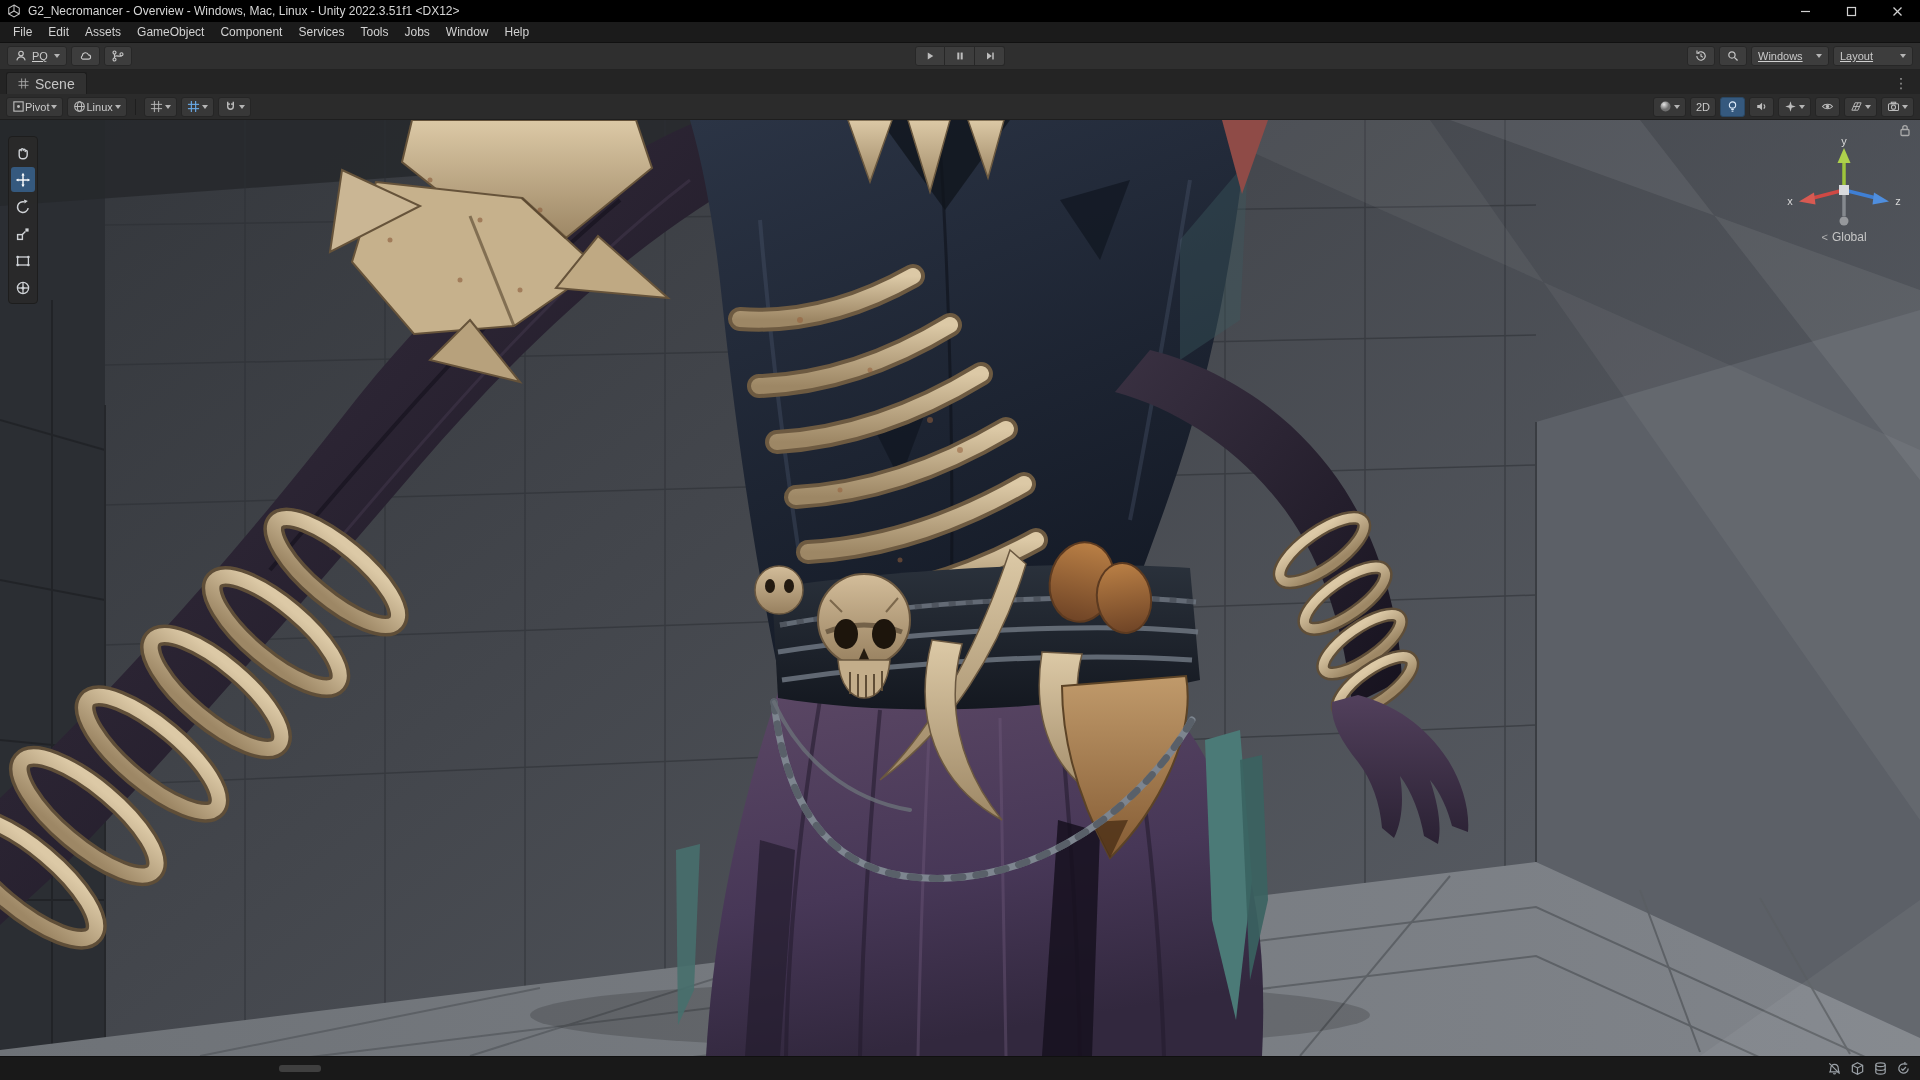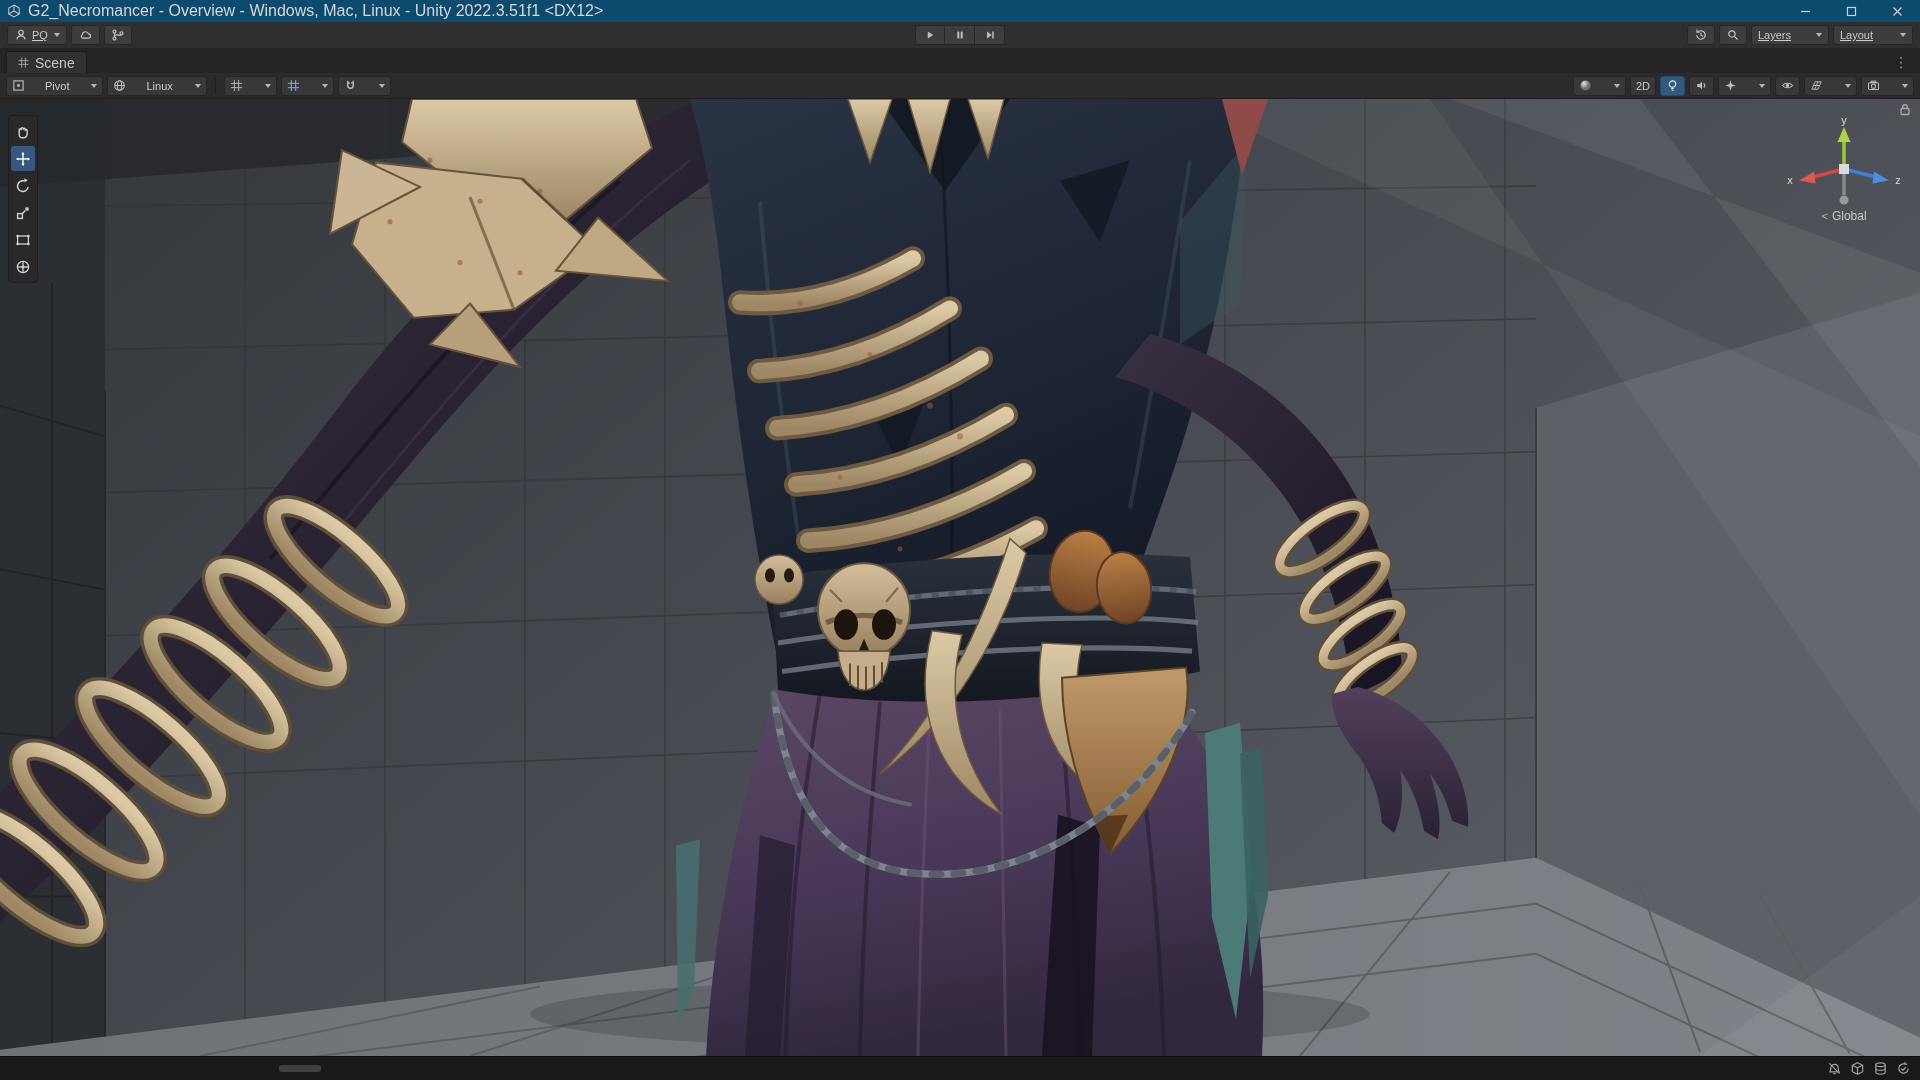--- a/index.html
+++ b/index.html
@@ -1,21 +1,21 @@
 <!DOCTYPE html>
 <html><head>
 <meta charset="utf-8">
 <style>
 *{margin:0;padding:0;box-sizing:border-box;}
 html,body{width:1920px;height:1080px;overflow:hidden;background:#1c1c1c;
   font-family:"Liberation Sans",sans-serif;color:#cfcfcf;}
 .app{display:flex;flex-direction:column;width:1920px;height:1080px;}
 
 
-.titlebar{height:22px;background:#0c4a6e;display:flex;align-items:center;font-size:16px;flex:0 0 auto;text-align:center;}
+.titlebar{height:22px;background:#000000;display:flex;align-items:center;font-size:12px;flex:0 0 auto;text-align:center;}
 .titlebar .logo{margin:0 7px 0 7px;display:flex;}
 .title-text{color:#d6d6d6;white-space:nowrap;}
 .win-controls{margin-left:auto;display:flex;height:100%;}
 .win-btn{width:46px;display:flex;align-items:center;justify-content:center;}
 
 
 .menubar{height:21px;background:#1b1b1b;border-bottom:1px solid #111;display:flex;align-items:center;padding-left:5px;font-size:12px;flex:0 0 auto;}
 .menu-item{padding:0 8px;height:100%;display:flex;align-items:center;color:#d2d2d2;}
 
 
@@ -28,21 +28,21 @@
 .toolbar-right{margin-left:auto;display:flex;align-items:center;}
 .caret{width:0;height:0;border-left:3.5px solid transparent;border-right:3.5px solid transparent;border-top:4px solid #b5b5b5;margin-left:2px;}
 
 
 .tabbar{height:24px;background:#242424;display:flex;align-items:flex-end;padding:0 3px;flex:0 0 auto;}
 .tab{height:22px;background:#313131;border:1px solid #1c1c1c;border-bottom:none;border-radius:3px 3px 0 0;display:flex;align-items:center;padding:0 11px;color:#c5c5c5;font-size:14px;gap:6px;margin-left:3px;}
 .tab-right{margin-left:auto;color:#9a9a9a;font-size:14px;padding:0 9px 3px 0;}
 
 
 .scene-toolbar{height:26px;background:#2b2b2b;border-bottom:1px solid #1e1e1e;display:flex;align-items:center;padding:0 6px;gap:4px;flex:0 0 auto;}
-.sbtn{height:20px;background:#383838;border:1px solid #252525;border-radius:3px;display:flex;align-items:center;color:#cacaca;font-size:11px;padding:0 5px;gap:20px;}
+.sbtn{height:20px;background:#383838;border:1px solid #252525;border-radius:3px;display:flex;align-items:center;color:#cacaca;font-size:11px;padding:0 5px;gap:0;}
 .sbtn.active{background:#35597e;border-color:#2a4763;color:#eaf3fd;}
 .ssep{width:1px;height:16px;background:#1e1e1e;margin:0 4px;}
 .scene-right{margin-left:auto;display:flex;align-items:center;gap:4px;}
 
 
 .viewport{flex:1;position:relative;overflow:hidden;background:#43464c;}
 .scene-svg{position:absolute;inset:0;width:100%;height:100%;display:block;}
 .tool-palette{position:absolute;left:8px;top:16px;width:30px;background:rgba(41,41,41,.94);border:1px solid #1d1d1d;border-radius:4px;display:flex;flex-direction:column;padding:3px 2px;gap:2px;}
 .tool-btn{height:25px;border-radius:3px;display:flex;align-items:center;justify-content:center;}
 .tool-btn.active{background:#35597e;}
@@ -90,20 +90,32 @@
         <svg width="11" height="11" viewBox="0 0 11 11">
             <g stroke="#d0d0d0" stroke-width="1.2">
               <line x1="1.5" y1="1.5" x2="9.5" y2="9.5"></line>
               <line x1="9.5" y1="1.5" x2="1.5" y2="9.5"></line>
             </g>
           </svg>
       </div>
     </div>
   </div>
 
+  <div class="menubar">
+    <span class="menu-item">File</span>
+    <span class="menu-item">Edit</span>
+    <span class="menu-item">Assets</span>
+    <span class="menu-item">GameObject</span>
+    <span class="menu-item">Component</span>
+    <span class="menu-item">Services</span>
+    <span class="menu-item">Tools</span>
+    <span class="menu-item">Jobs</span>
+    <span class="menu-item">Window</span>
+    <span class="menu-item">Help</span>
+  </div>
 
   <div class="toolbar">
     <div class="tbtn">
       <span class="sicon">
         <svg width="14" height="14" viewBox="0 0 16 16">
             <g fill="none" stroke="#c6c6c6" stroke-width="1.3">
               <circle cx="8" cy="5.2" r="2.6"></circle>
               <path d="M3.3 13 C3.9 10 6 9 8 9 C10 9 12.1 10 12.7 13"></path>
             </g>
           </svg>
@@ -170,21 +182,21 @@
         <span class="sicon">
           <svg width="14" height="14" viewBox="0 0 16 16">
               <g fill="none" stroke="#c6c6c6" stroke-width="1.4">
                 <circle cx="6.8" cy="6.8" r="3.6"></circle>
                 <line x1="9.6" y1="9.6" x2="13.2" y2="13.2"></line>
               </g>
             </svg>
         </span>
       </div>
       <div class="tbtn" style="width:78px;justify-content:space-between;">
-        <span>Layers</span>
+        <span>Windows</span>
         <span class="caret"></span>
       </div>
       <div class="tbtn" style="width:80px;justify-content:space-between;margin-right:0;text-align:center;">
         <span>Layout</span>
         <span class="caret"></span>
       </div>
     </div>
   </div>
 
   <div class="tabbar">

